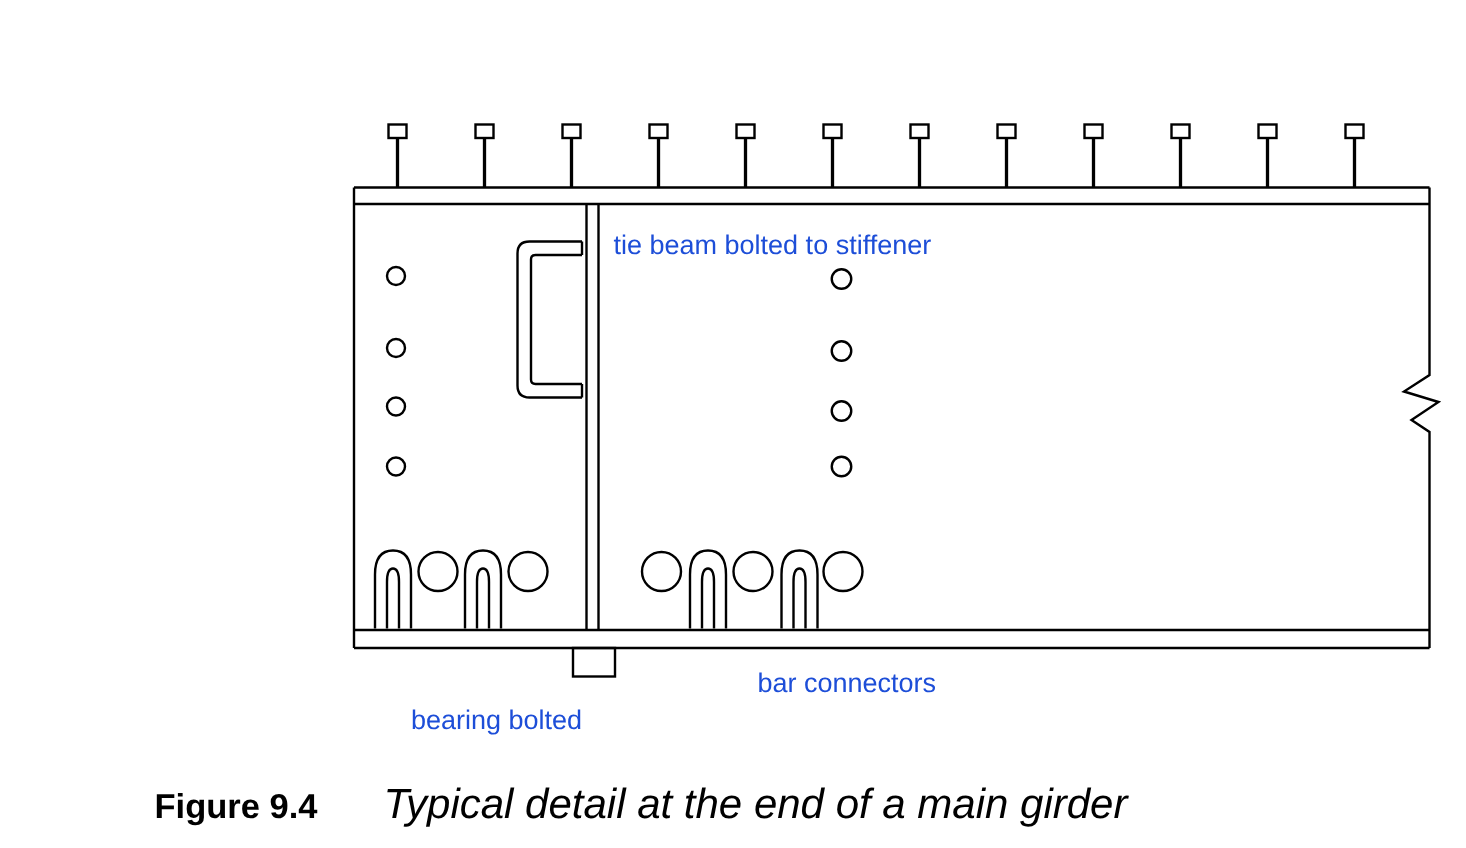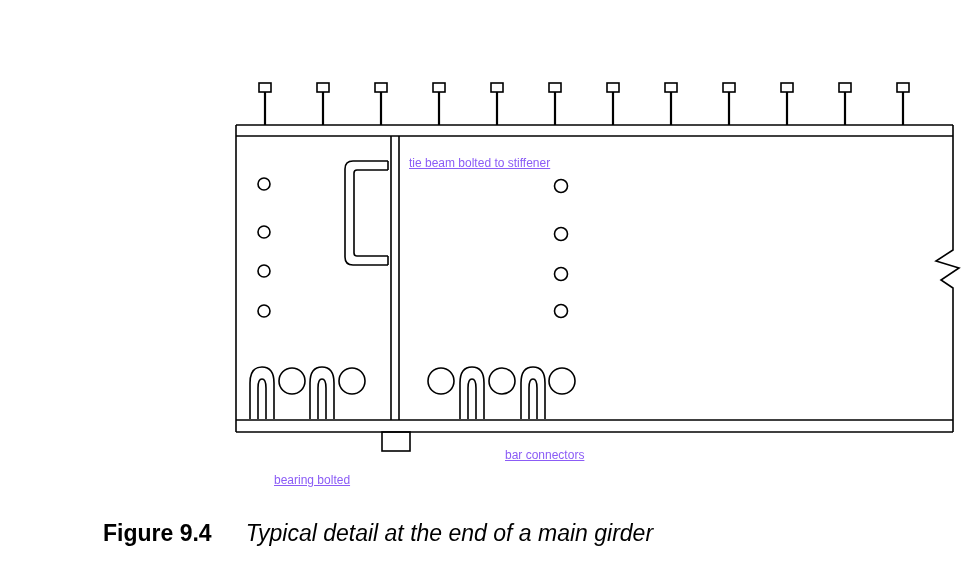--- a/index.html
+++ b/index.html
@@ -11,40 +11,39 @@
     font-family: "Liberation Sans", sans-serif;
     color: #000;
     overflow: hidden;
   }
   .drawing {
     position: absolute;
     left: 0; top: 0;
   }
   .lbl {
     position: absolute;
-    font-size: 12px;
+    font-size: 18px;
     line-height: 26px;
     white-space: pre-line;
-    color: #8b5cf6;
-    text-decoration: underline;
+    color: #1d4ed8;
   }
   .caption {
     position: absolute;
     left: 103px;
     top: 520px;
     display: flex;
     align-items: baseline;
-    gap: 34px;
+    gap: 44px;
   }
   .caption .fig-label {
     font-size: 23px;
     font-weight: bold;
   }
   .caption .fig-text {
-    font-size: 23px;
+    font-size: 28px;
     font-style: italic;
   }
   svg line, svg path, svg circle, svg rect {
     stroke: #000000;
     stroke-width: 1.6;
     fill: none;
   }
   svg .stud-head { fill:#ffffff; }
   svg .stud-shaft { stroke-width: 2.2; }
 </style>

